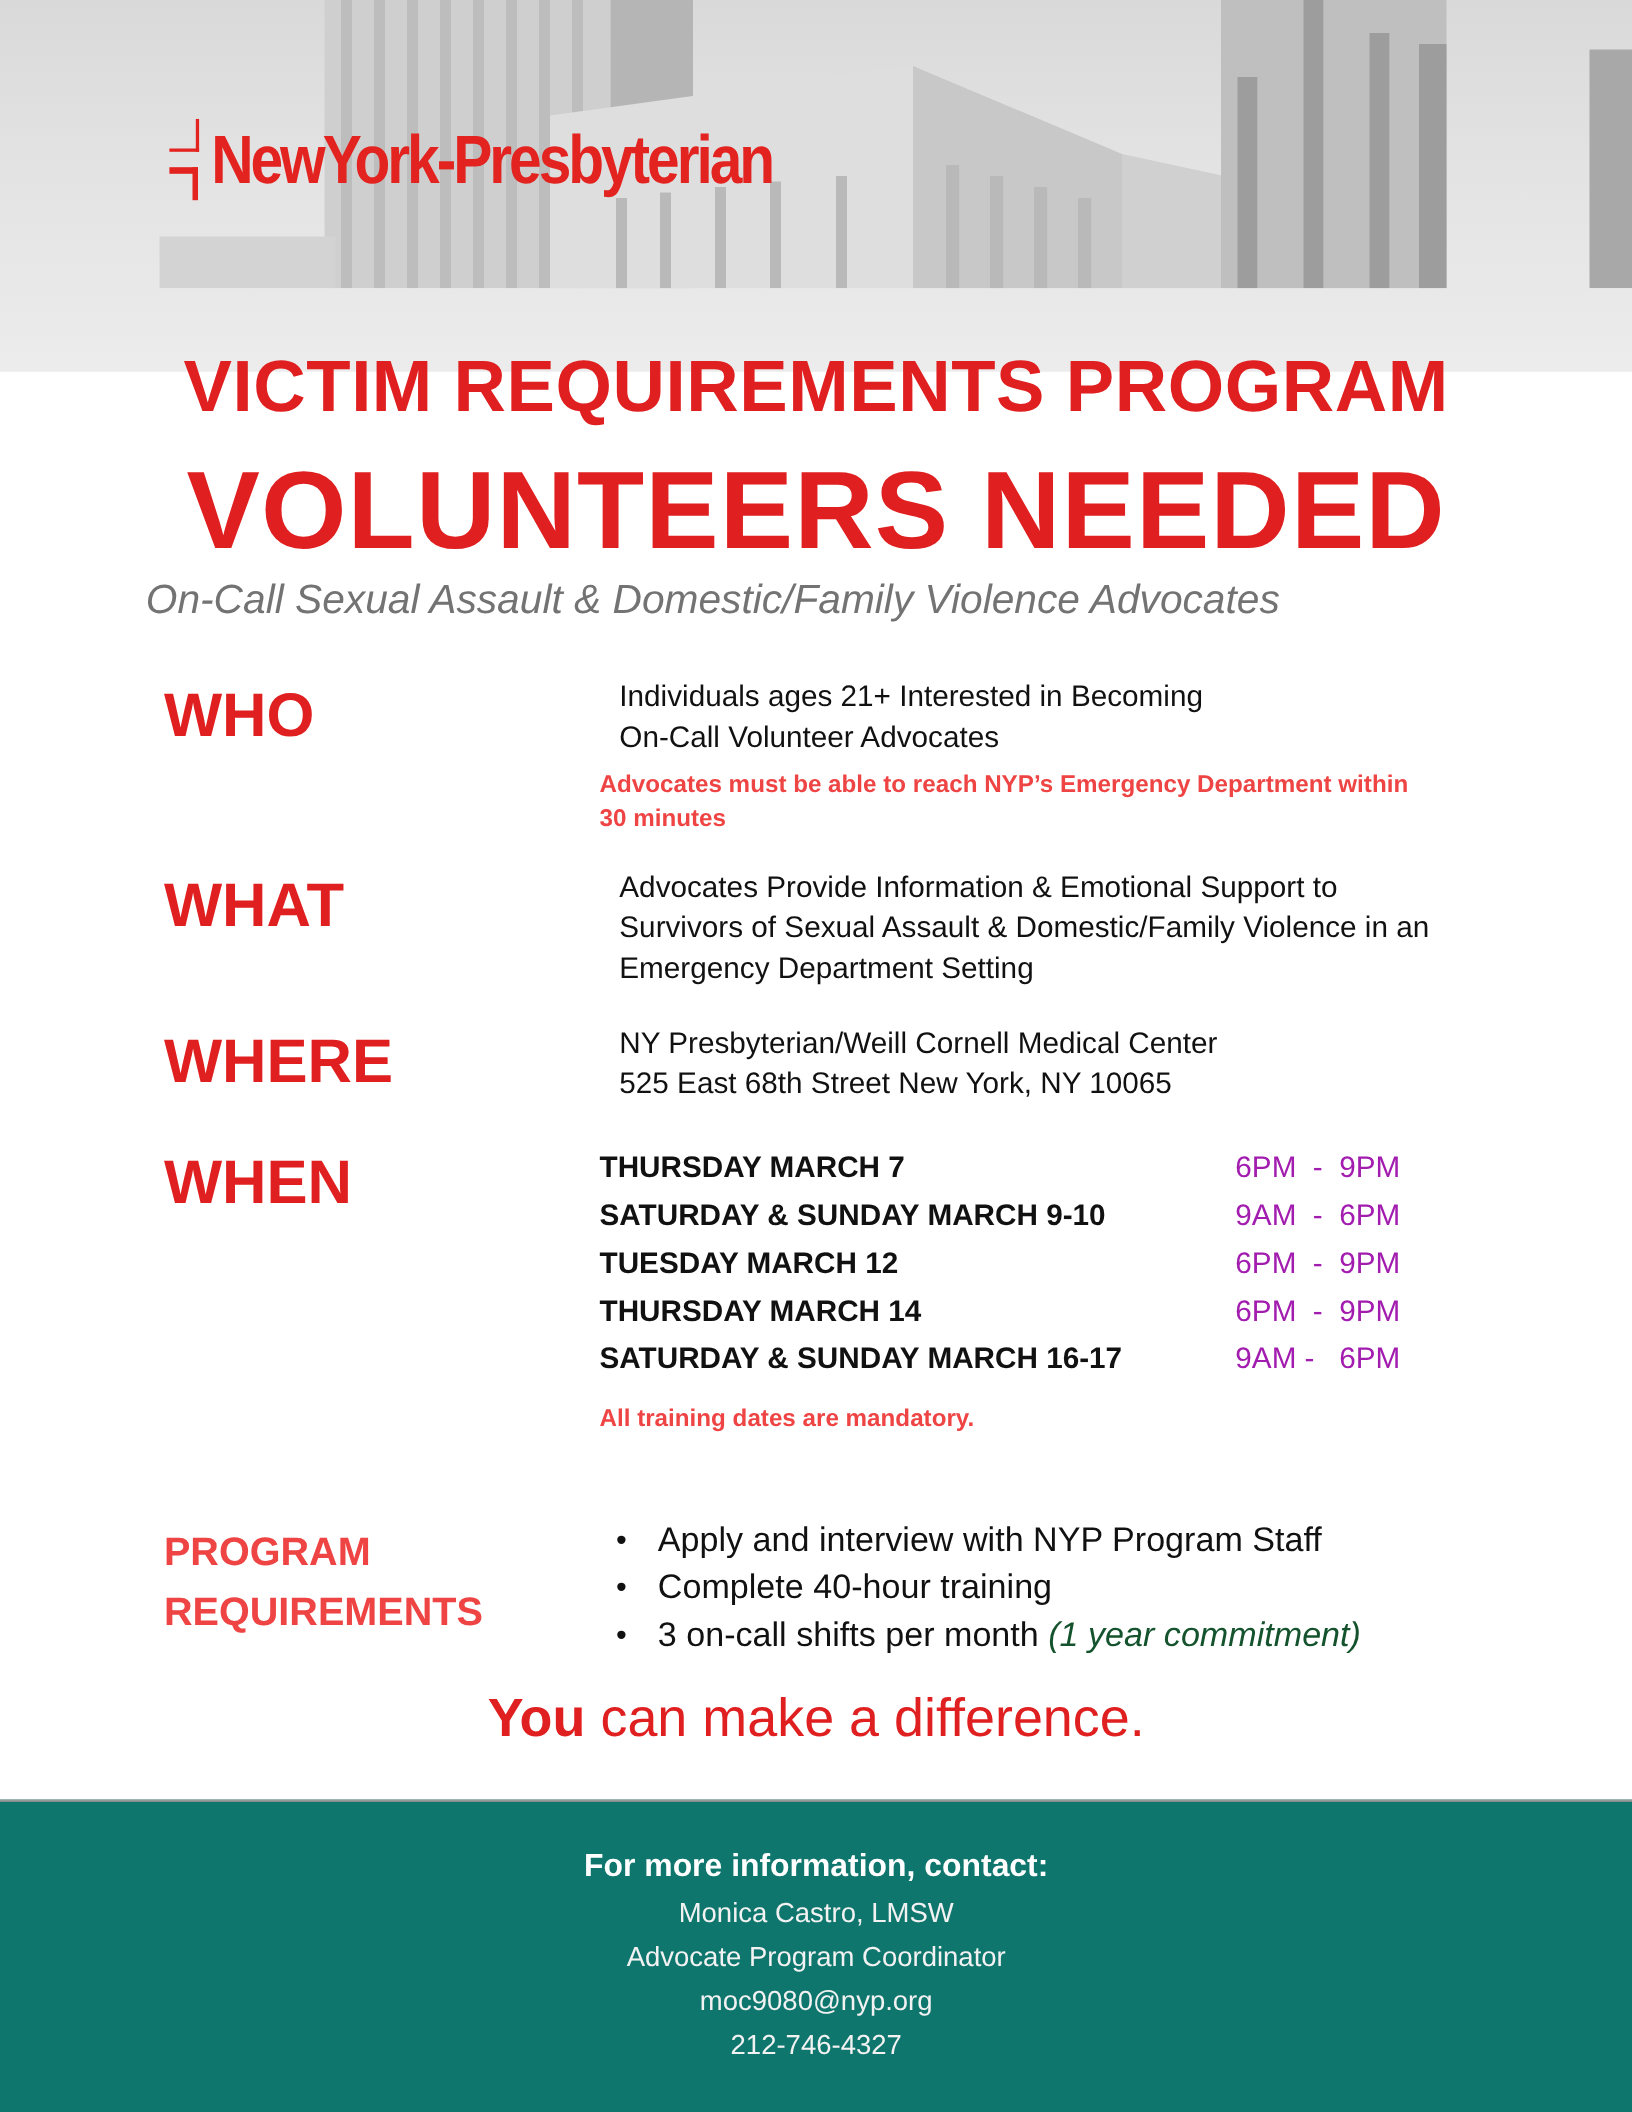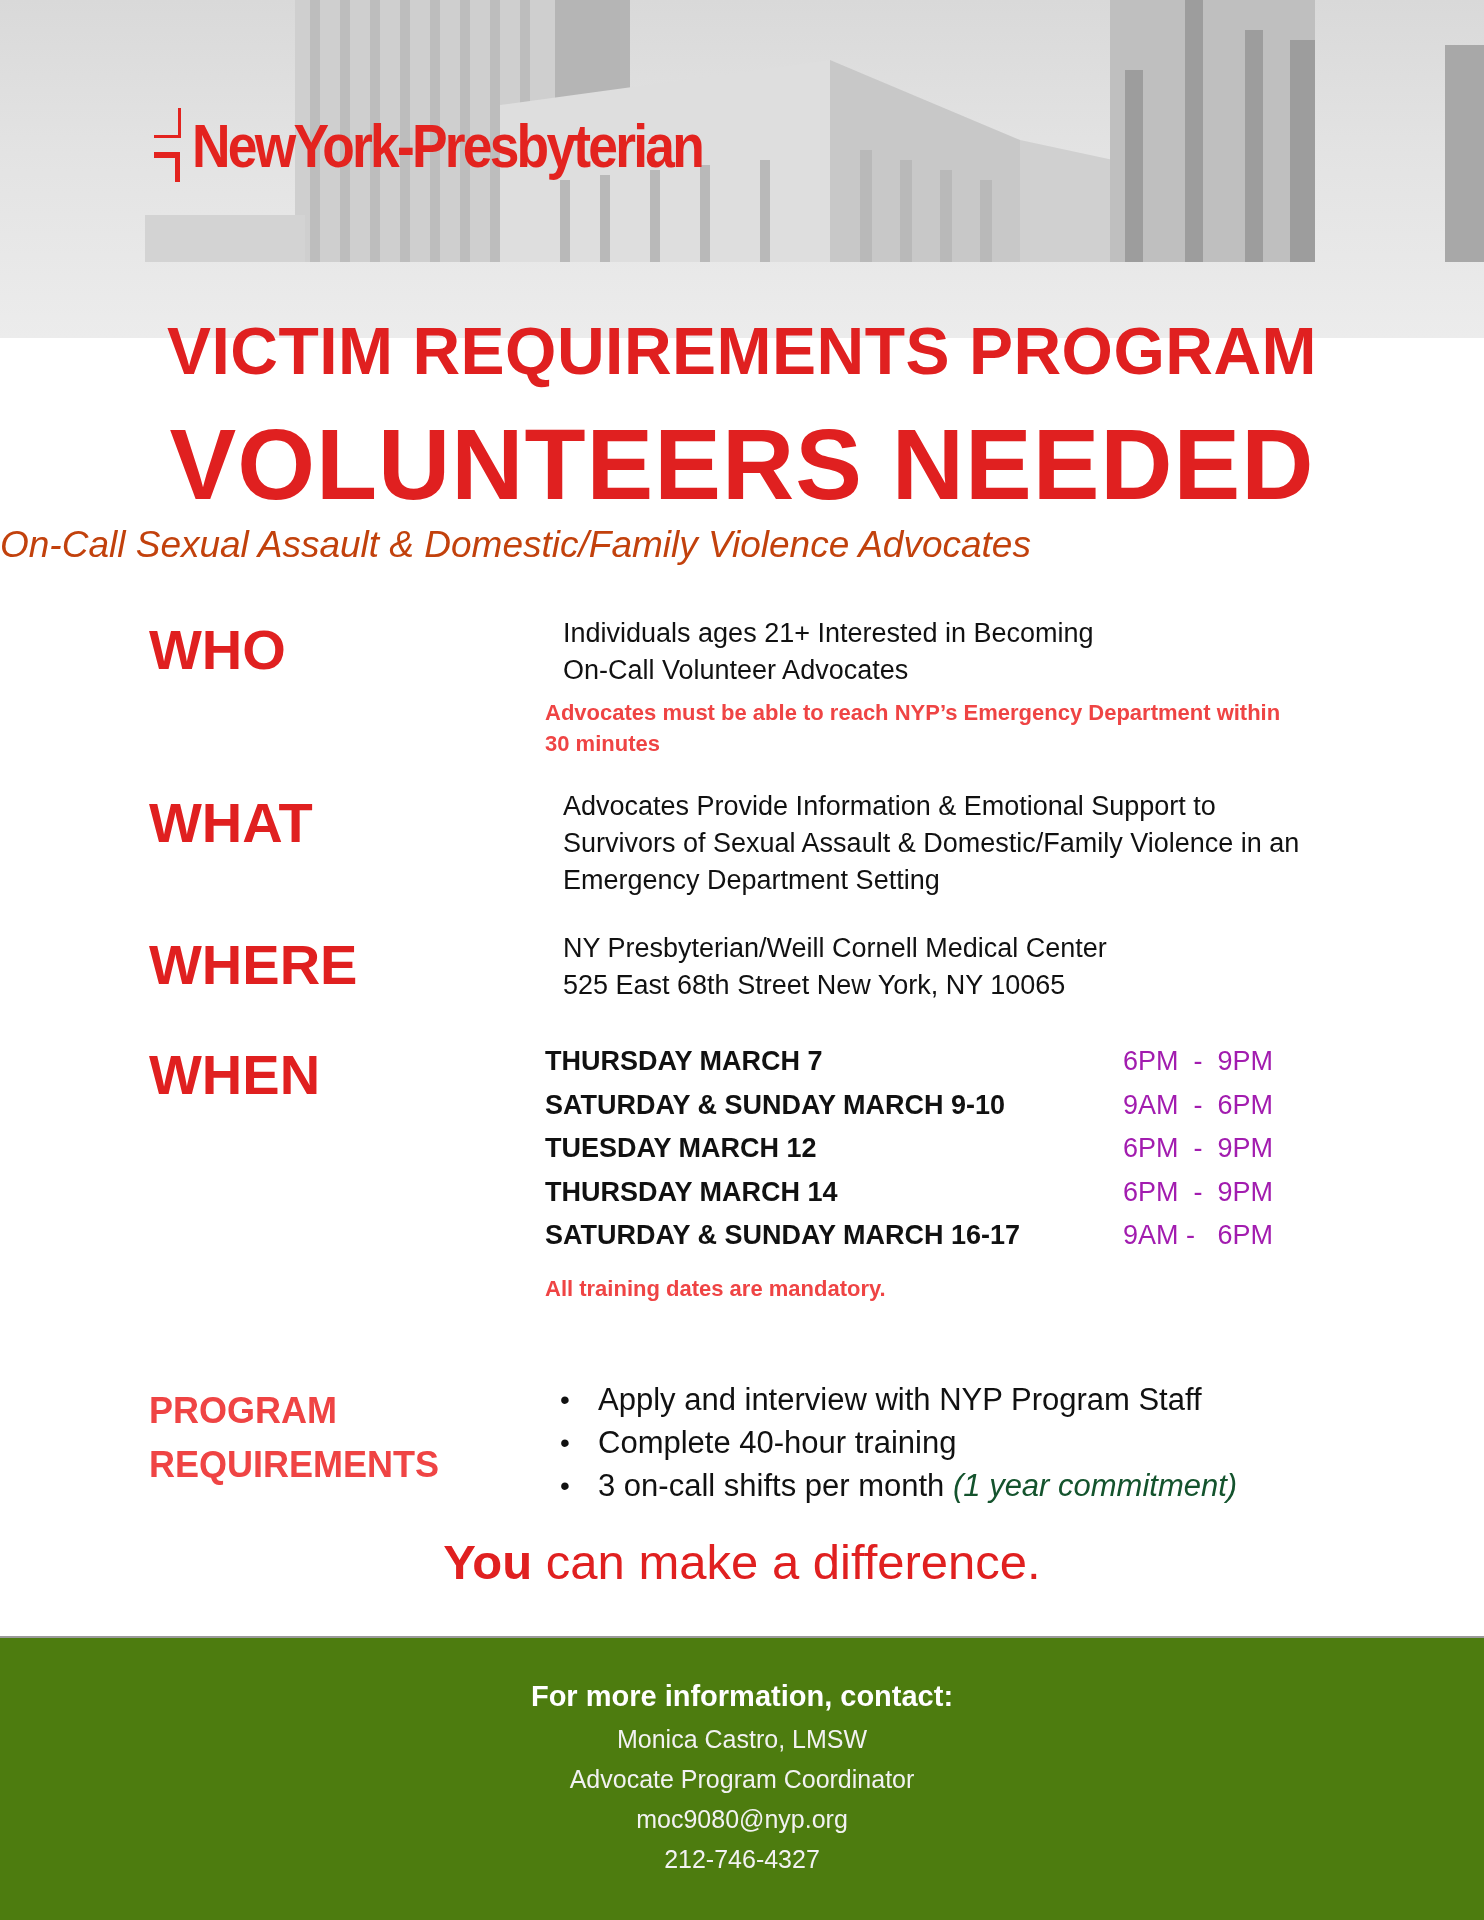--- a/index.html
+++ b/index.html
@@ -27,22 +27,22 @@
   
   .title1 {
     position: absolute; left: 0; width: 1484px; top: 318px; text-align: center;
     color: #e02020; font-weight: bold; font-size: 66px; letter-spacing: 0.5px; line-height: 1;
   }
   .title2 {
     position: absolute; left: 0; width: 1484px; top: 414px; text-align: center;
     color: #e02020; font-weight: bold; font-size: 100px; letter-spacing: 1px; line-height: 1;
   }
   .subtitle {
-    position: absolute; left: 0; width: 1296px; top: 526px; text-align: left;
-    font-style: italic; font-size: 37px; color: #c2410c; line-height: 1;
+    position: absolute; left: 0; width: 1296px; top: 526px; text-align: center;
+    font-style: italic; font-size: 37px; color: #737373; line-height: 1;
   }
 
   
   .label {
     position: absolute; left: 149px; color: #e02020; font-weight: bold; font-size: 56px; line-height: 1;
   }
   .body-text { position: absolute; left: 563px; font-size: 27px; line-height: 37px; color: #111; }
   .note-red { position: absolute; left: 545px; color: #ef4444; font-weight: bold; font-size: 22px; line-height: 31px; }
 
   .when-table { position: absolute; left: 545px; top: 1043px; width: 750px; }
@@ -56,21 +56,21 @@
   .req-list li .bullet { position: absolute; left: 0; top: 0; font-size: 28px; }
   .req-list li .red-italic { color: #14532d; font-style: italic; }
 
   .tagline { position: absolute; left: 0; width: 1484px; top: 1538px; text-align: center; color: #e02020; font-size: 49px; line-height: 1; }
   .tagline b { font-weight: bold; }
   .tagline span.light { font-weight: normal; }
 
   
   .footer {
     position: absolute; left: 0; top: 1636px; width: 1484px; height: 284px;
-    background: #4d7c0f; border-top: 2px solid #9a9a9a;
+    background: #0f766e; border-top: 2px solid #9a9a9a;
     color: #ffffff; text-align: center;
   }
   .footer .f-head { position: absolute; left: 0; width: 100%; top: 44px; font-weight: bold; font-size: 29px; line-height: 1; }
   .footer .f-line { position: absolute; left: 0; width: 100%; font-size: 25px; line-height: 1; color: #f2f2f2; }
 </style>
 </head>
 <body>
 
 <div class="banner">
   <svg class="city" width="1484" height="262" viewBox="0 0 1484 262">

